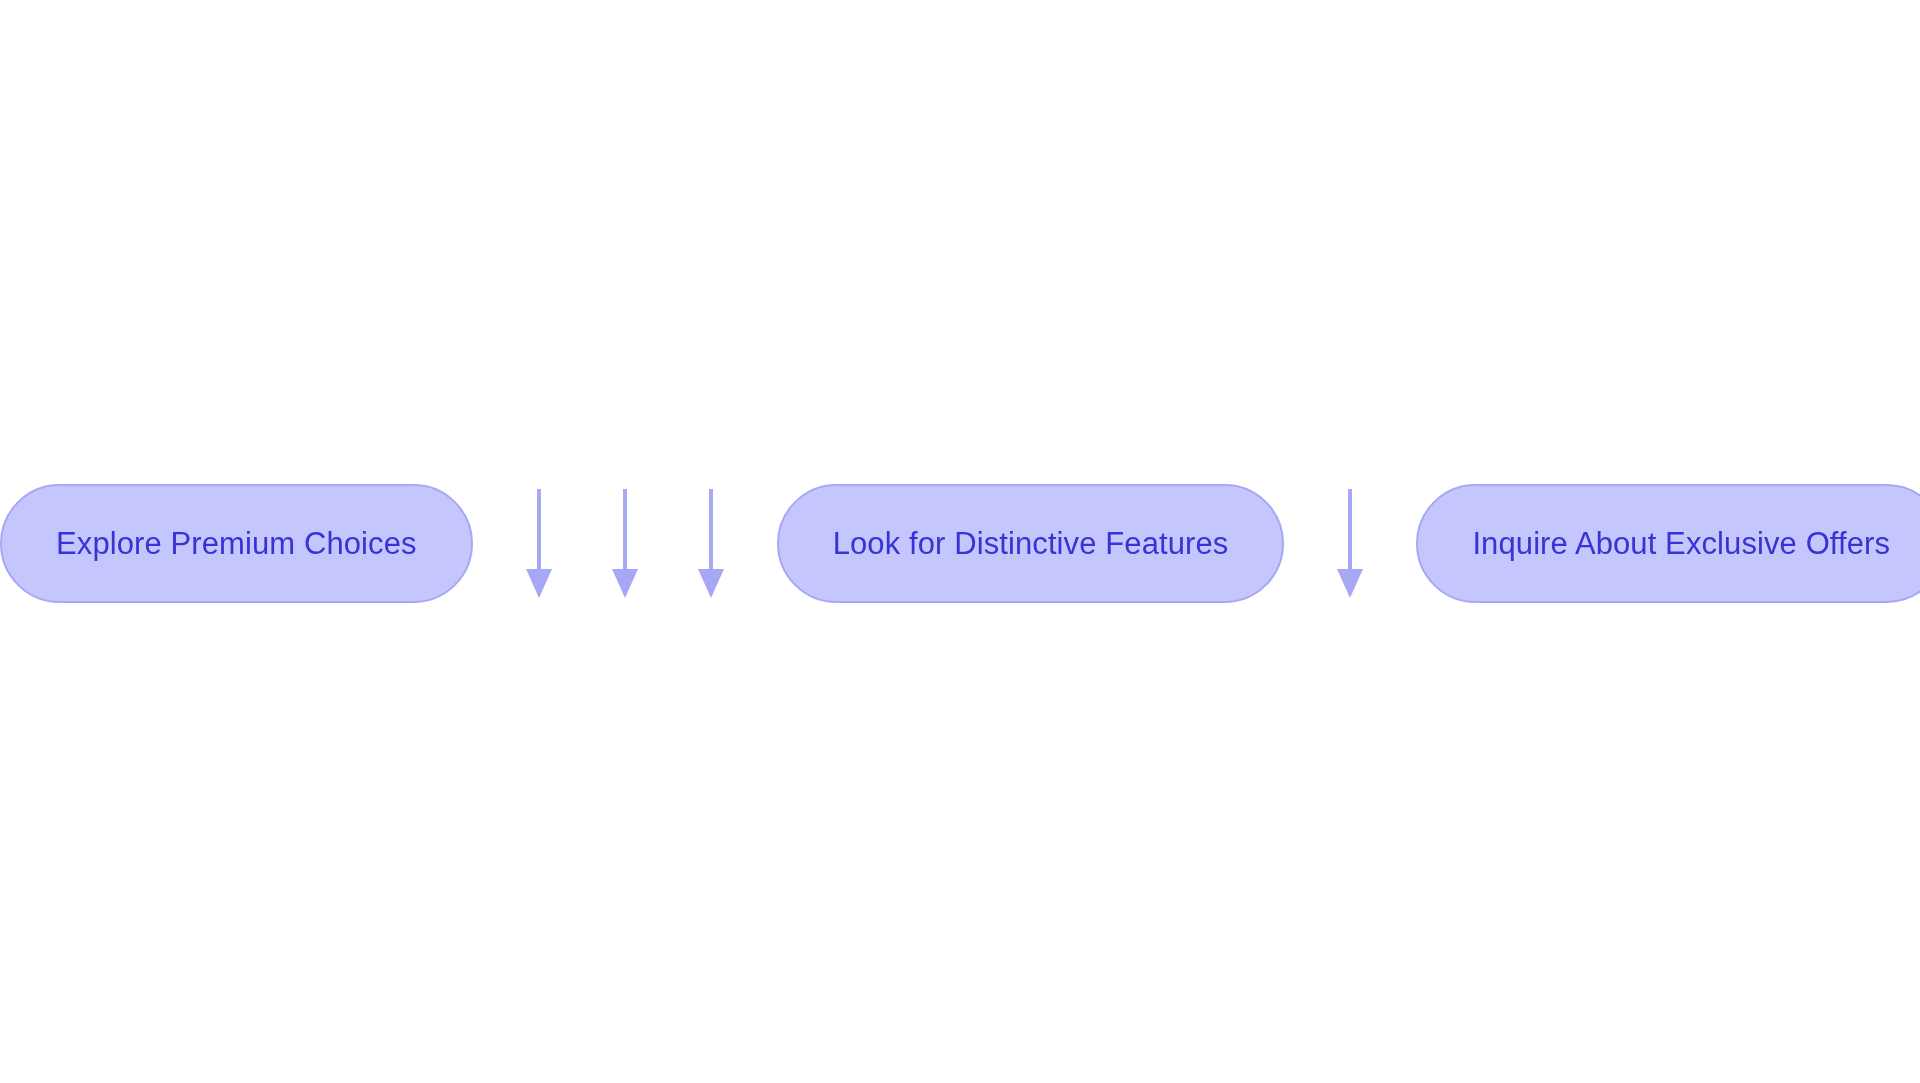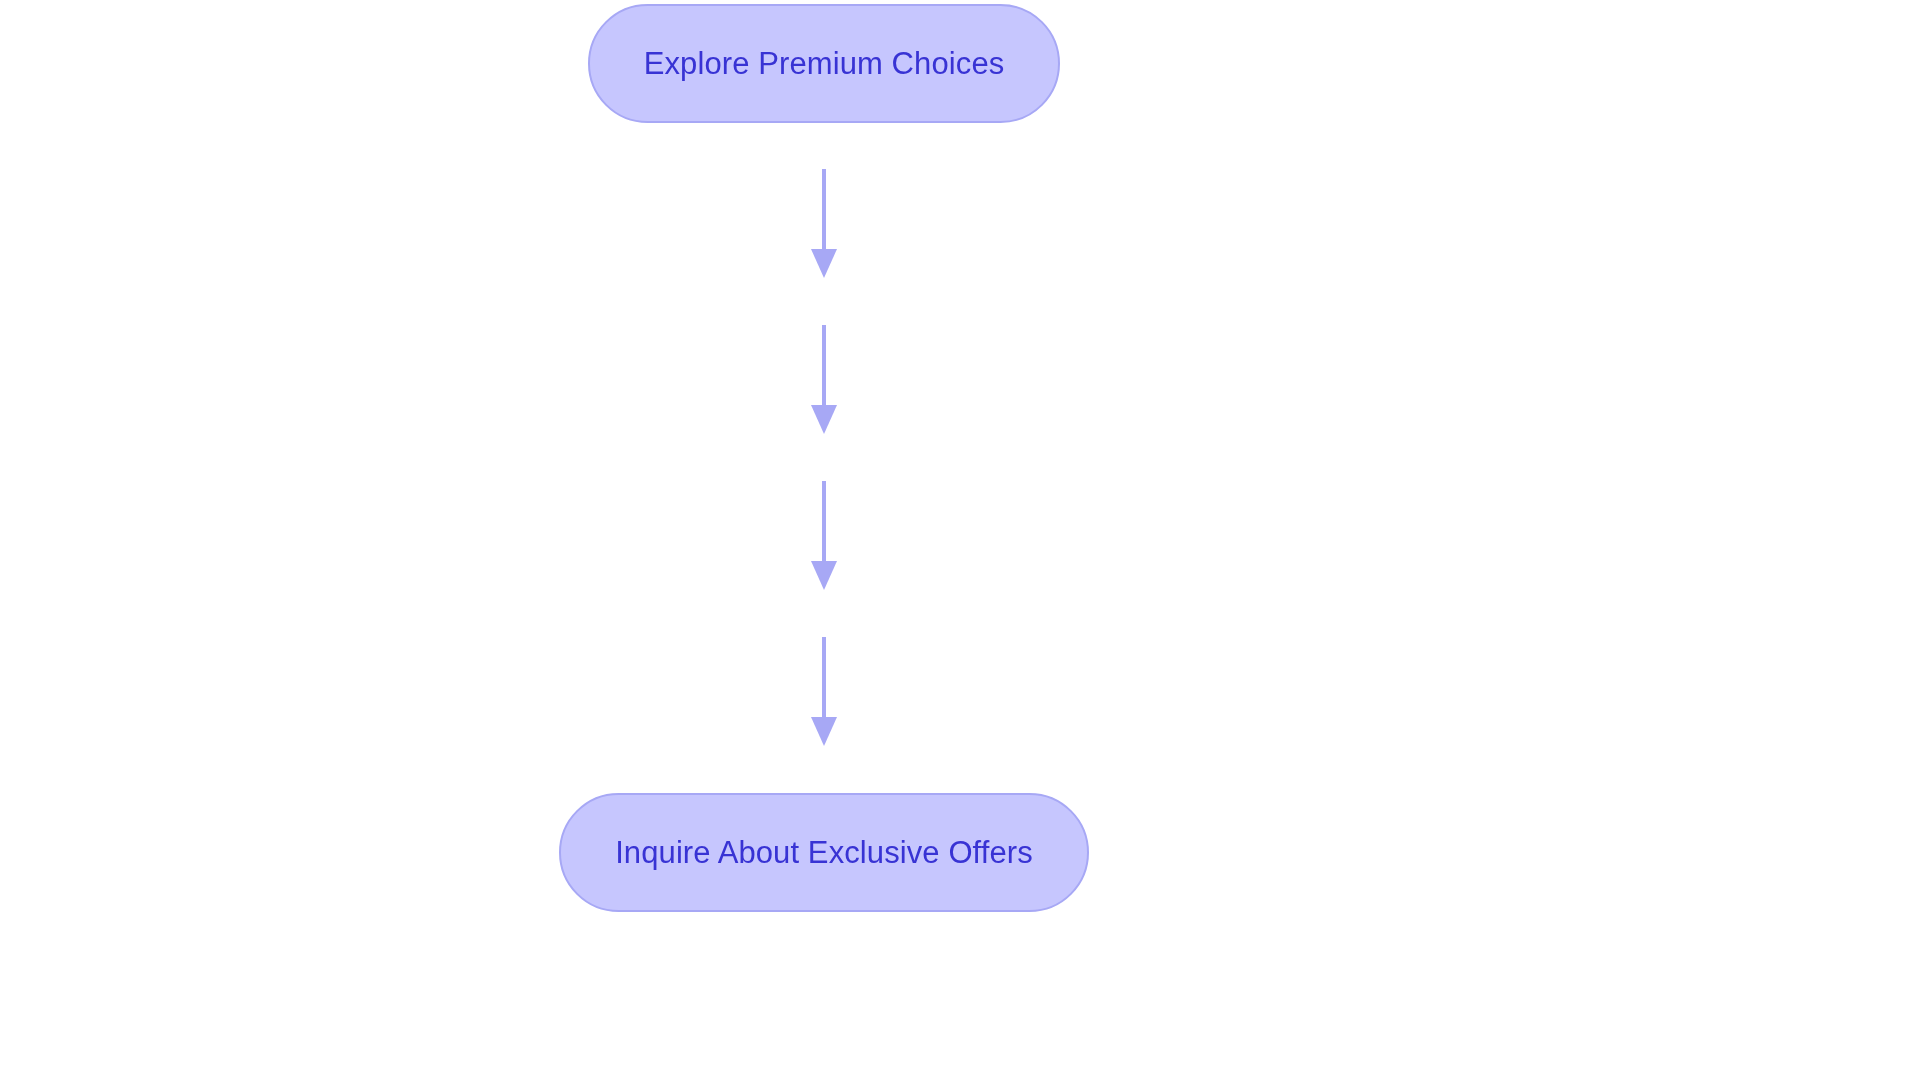--- a/index.html
+++ b/index.html
@@ -19,21 +19,21 @@
   }
 
   
   .flow {
     position: absolute;
     left: 0;
     top: 0;
     width: 1648px;
     height: 1083px;
     display: flex;
-    flex-direction: column;
+    flex-direction: row;
     align-items: center;
     justify-content: flex-start;
     padding-top: 4px;
     box-sizing: border-box;
     gap: 46px;
   }
 
   
   .node {
     position: relative;
@@ -111,20 +111,23 @@
     </div>
 
 
     <div class="connector">
       <svg viewBox="0 0 40 110" xmlns="http://www.w3.org/2000/svg">
         <line class="conn-line" x1="20" y1="0" x2="20" y2="88"></line>
         <polygon class="conn-head" points="20,109 7,80 33,80"></polygon>
       </svg>
     </div>
 
+    <div class="node">
+      <span class="node-label">Look for Distinctive Features</span>
+    </div>
 
     <div class="connector">
       <svg viewBox="0 0 40 110" xmlns="http://www.w3.org/2000/svg">
         <line class="conn-line" x1="20" y1="0" x2="20" y2="88"></line>
         <polygon class="conn-head" points="20,109 7,80 33,80"></polygon>
       </svg>
     </div>
 
     <div class="node">
       <span class="node-label">Inquire About Exclusive Offers</span>

